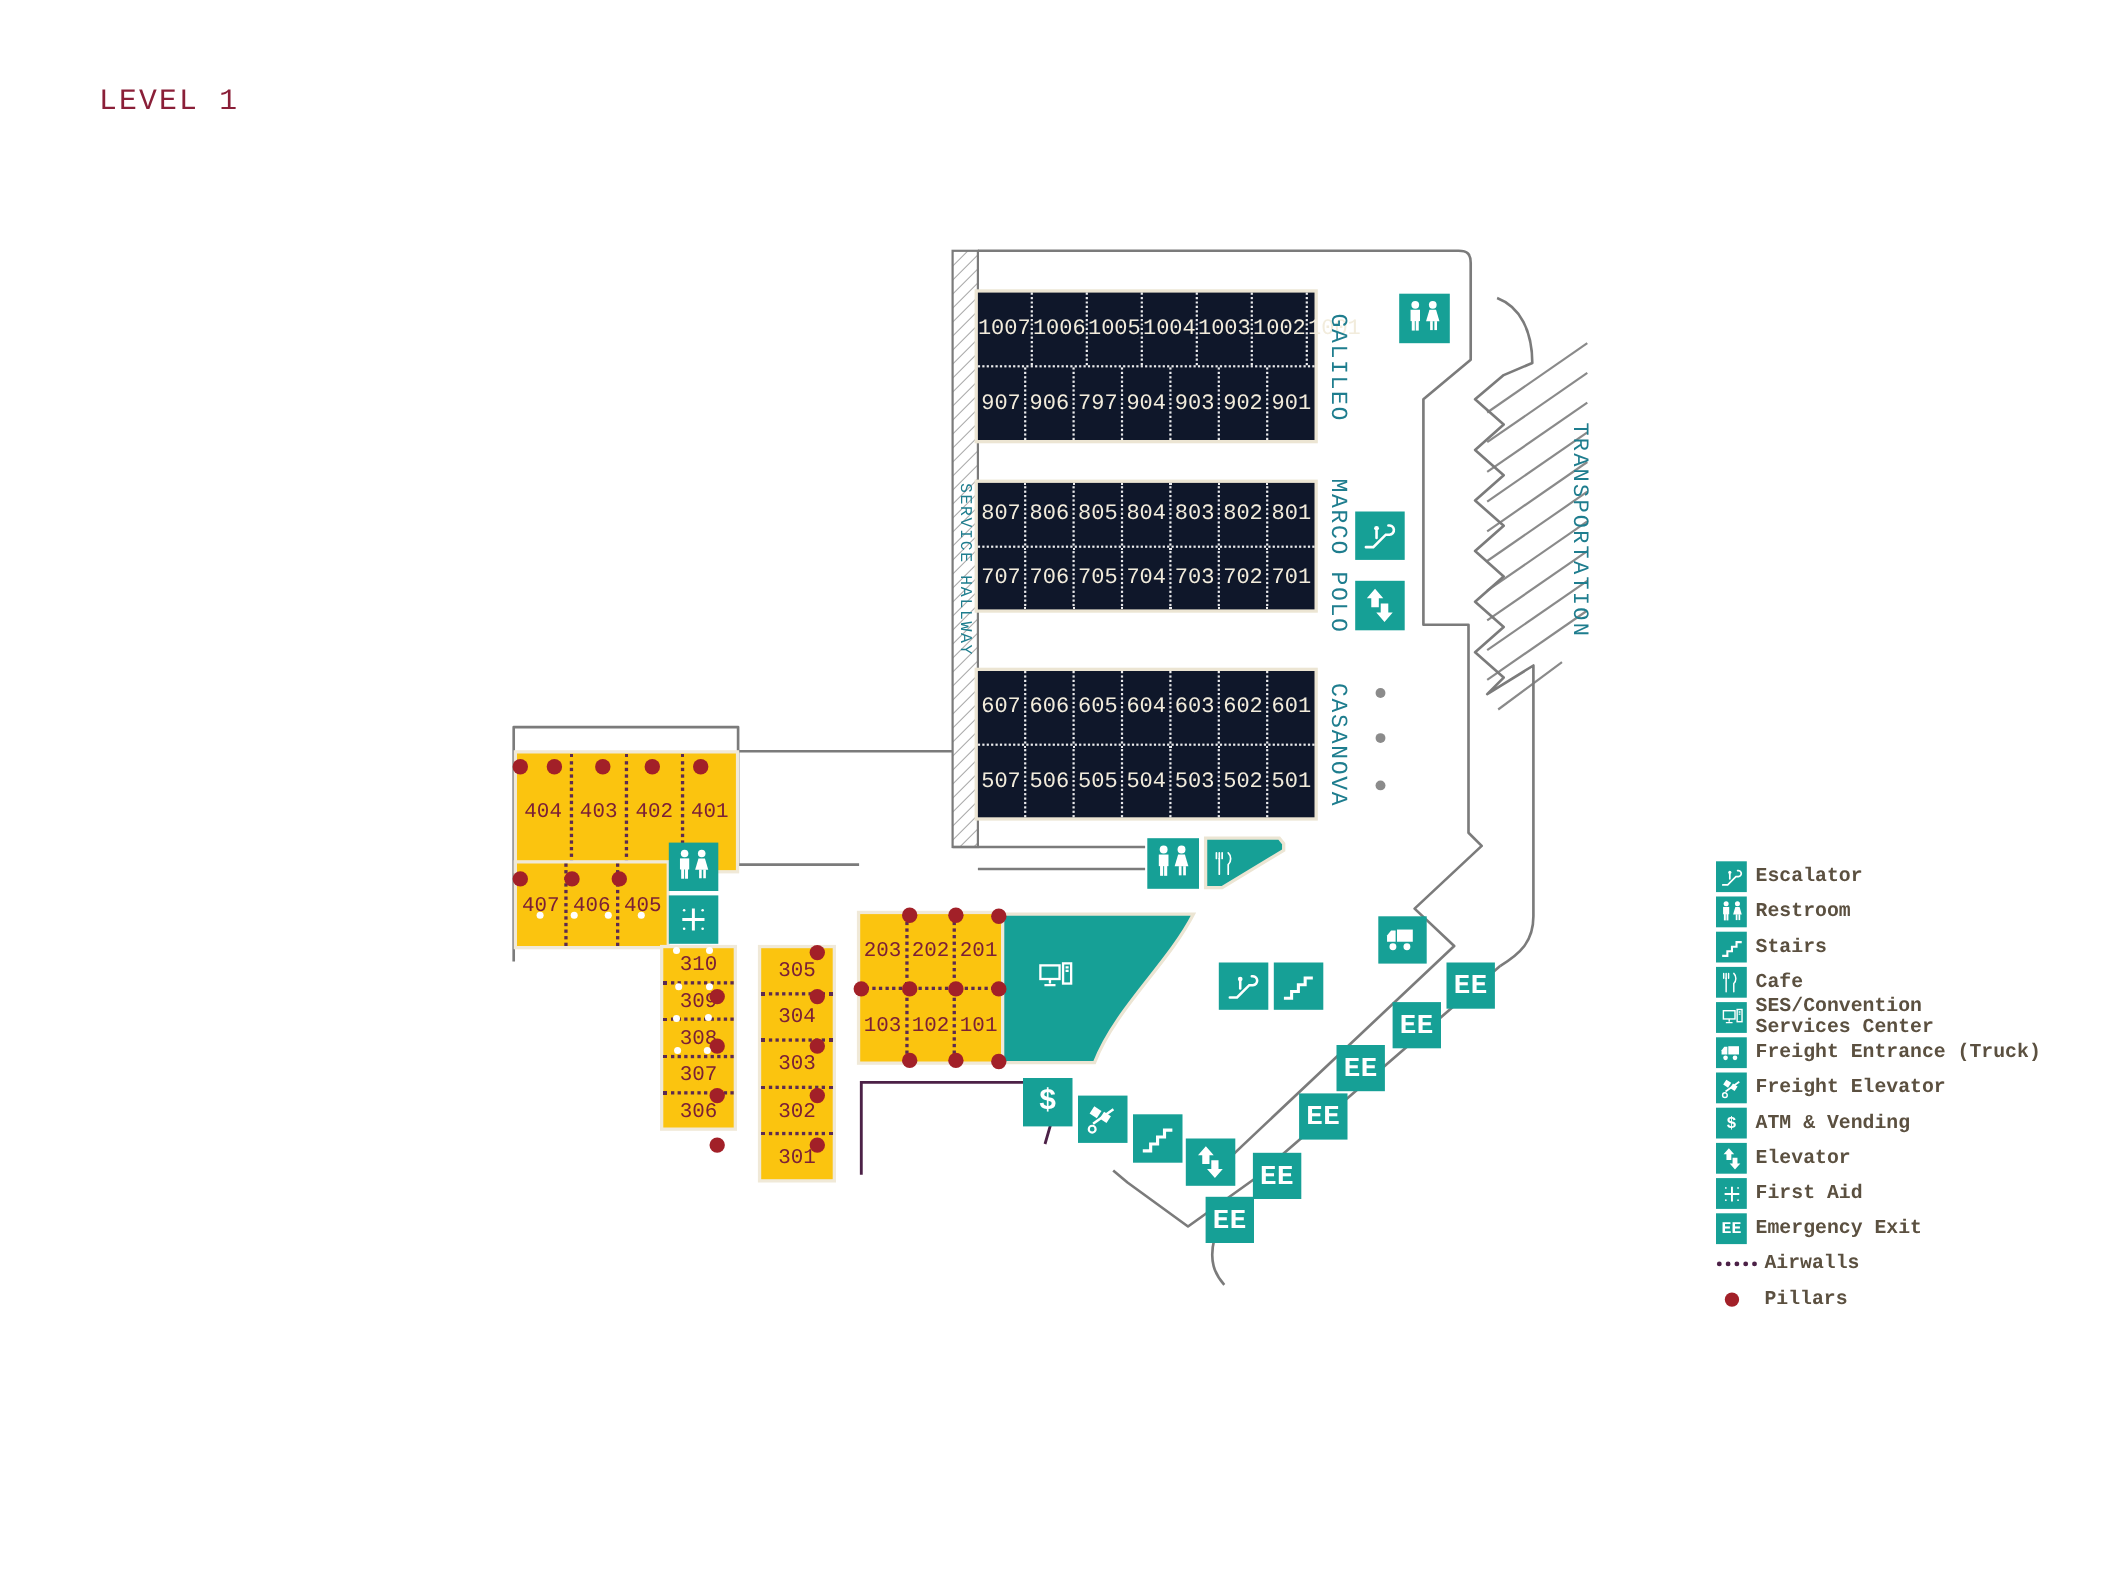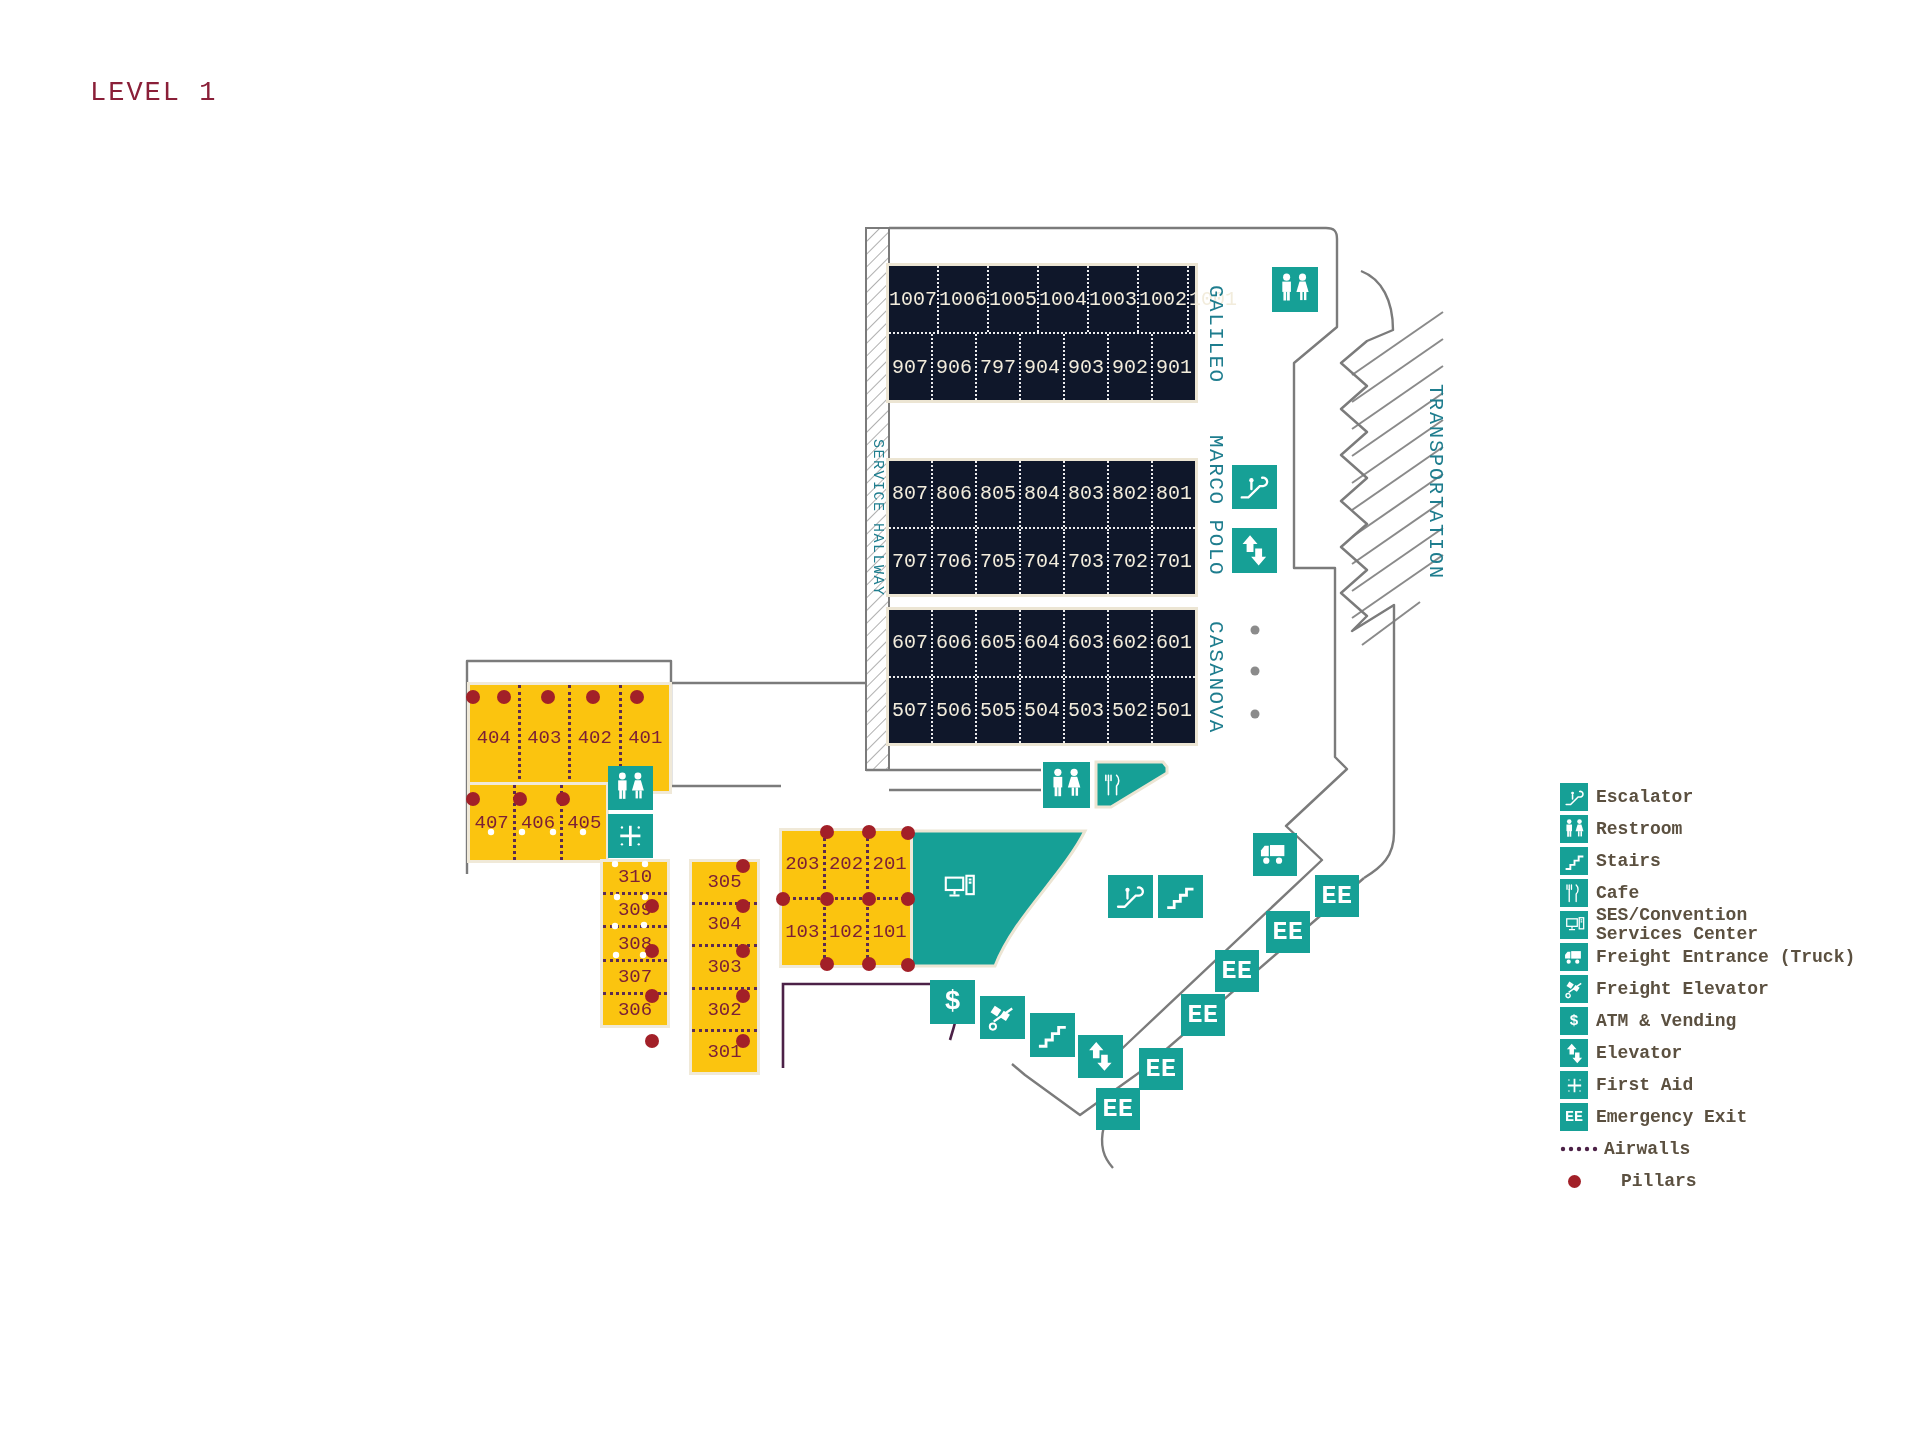--- a/index.html
+++ b/index.html
@@ -181,21 +181,21 @@
       <span class="hc">906</span>
       <span class="hc">797</span>
       <span class="hc">904</span>
       <span class="hc">903</span>
       <span class="hc">902</span>
       <span class="hc">901</span>
     </div>
   </div>
   <div class="vlabel hall-label" style="left:1200px;top:264px;width:30px;height:140px">GALILEO</div>
 
-  <div class="hall" style="left:889px;top:461px;width:306px;height:133px">
+  <div class="hall" style="left:889px;top:439px;width:306px;height:115px">
     <div class="hrow">
       <span class="hc">807</span>
       <span class="hc">806</span>
       <span class="hc">805</span>
       <span class="hc">804</span>
       <span class="hc">803</span>
       <span class="hc">802</span>
       <span class="hc">801</span>
     </div>
     <div class="hrow rb">
@@ -513,17 +513,17 @@
               <circle cx="19" cy="14" r="2.2"></circle>
               <circle cx="27" cy="14" r="2.2"></circle>
               <circle cx="35" cy="14" r="2.2"></circle>
             </g>
           </svg>
       </div>
       <span class="llabel" style="margin-left:6px">Airwalls</span>
     </div>
     <div class="lrow" style="top:1167px">
       <div class="pillar-dot"></div>
-      <span class="llabel" style="margin-left:40px">Pillars</span>
+      <span class="llabel" style="margin-left:23px">Pillars</span>
     </div>
   </div>
 
 </div>
 
 </body></html>

